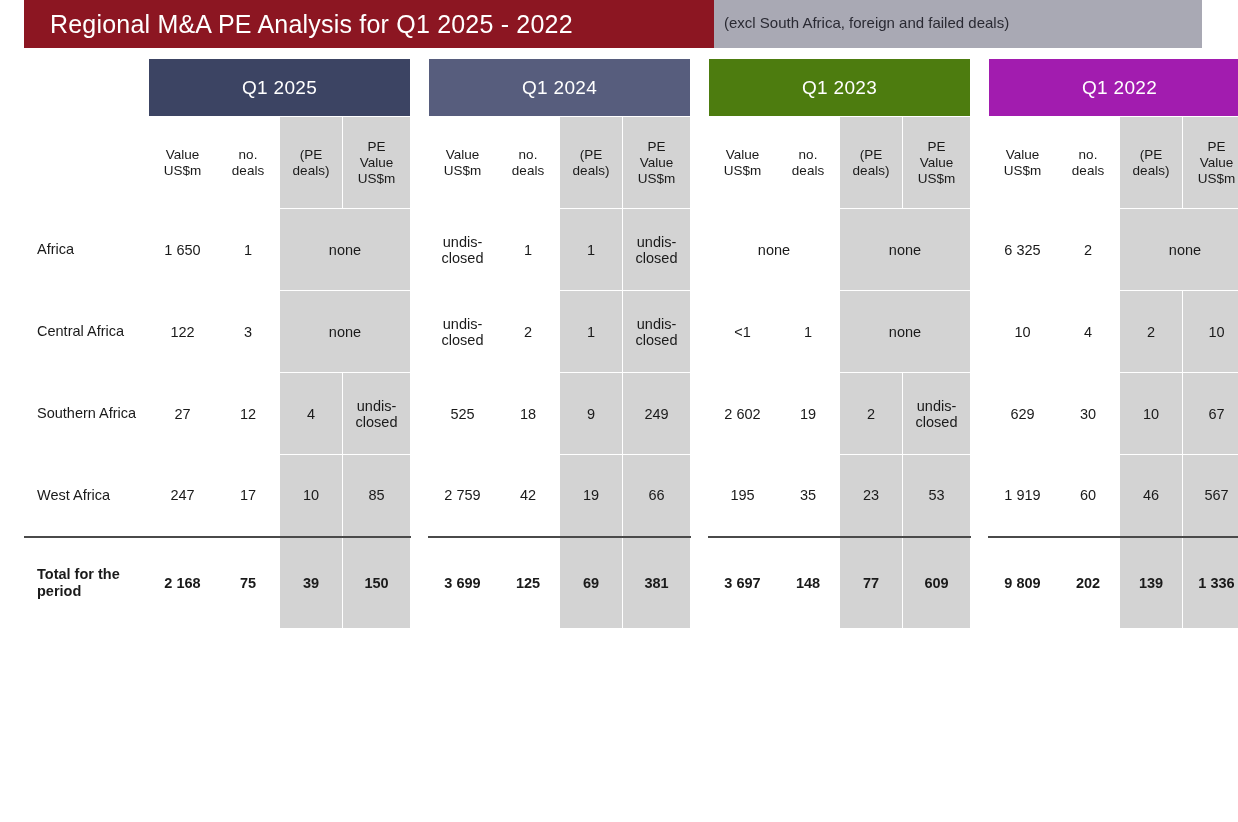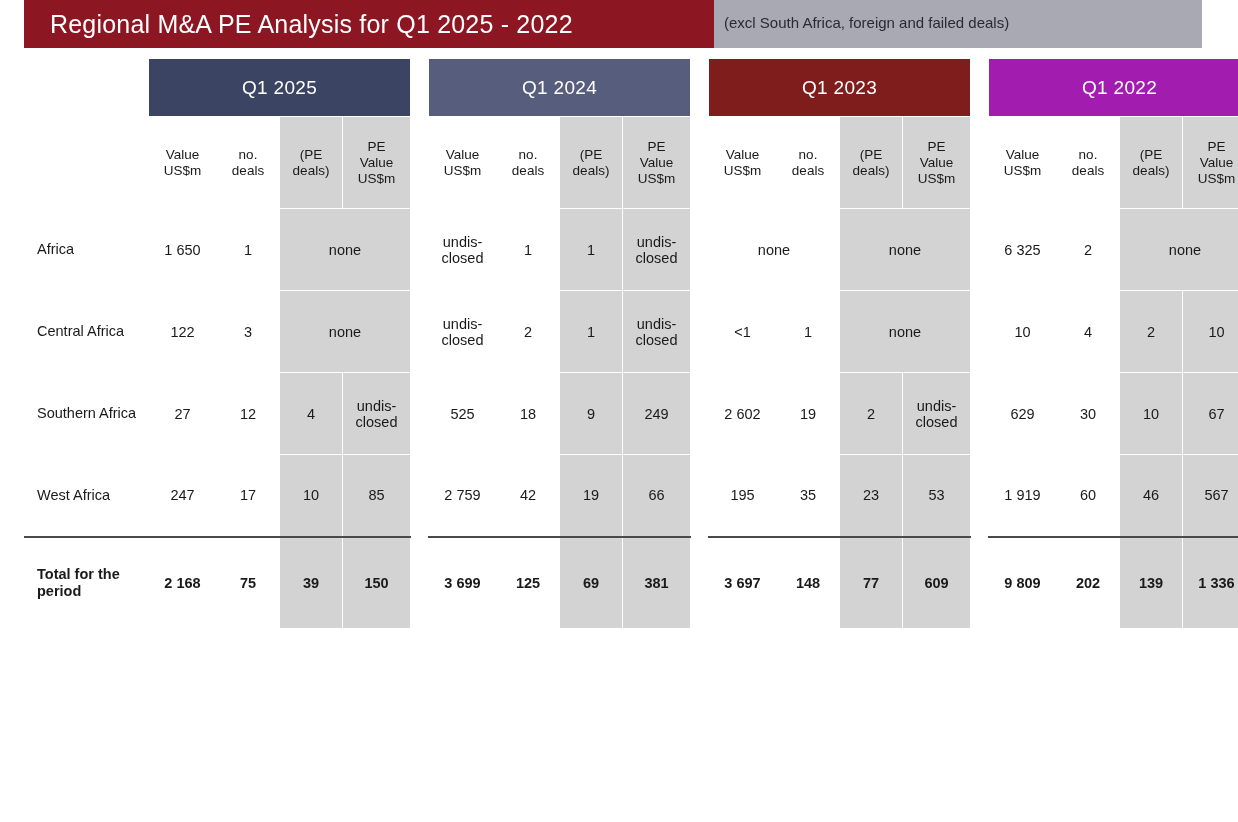--- a/index.html
+++ b/index.html
@@ -61,21 +61,21 @@
 
   
   .period{
     height:58px;
     color:#ffffff;
     font-size:19px;
     letter-spacing:.3px;
   }
   .p2025{background:#3c4463;}
   .p2024{background:#575d7d;}
-  .p2023{background:#7f1d1d;}
+  .p2023{background:#4d7c0f;}
   .p2022{background:#a21caf;}
 
   
   .subhead{
     height:92px;
     font-weight:bold;
     font-size:13.5px;
     line-height:16px;
     background:#ffffff;
   }

